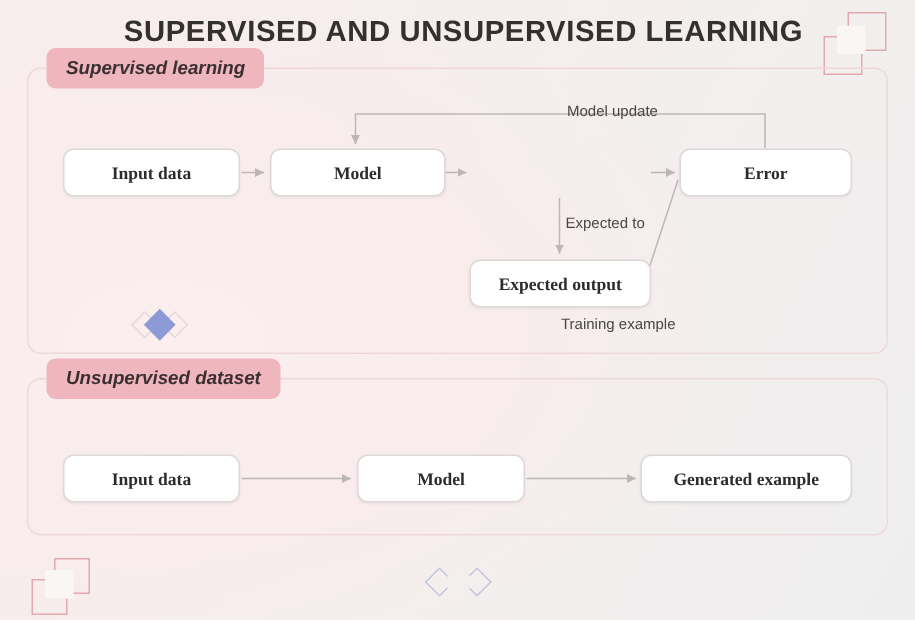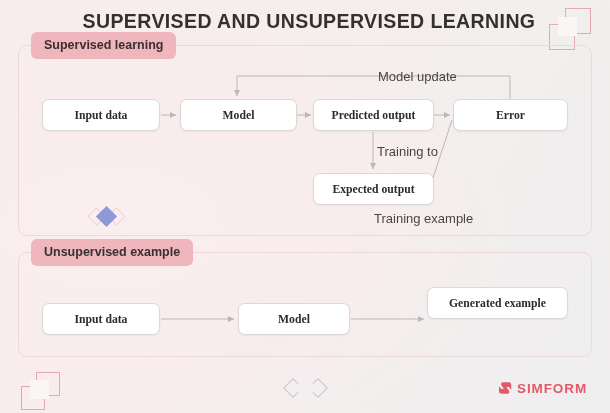--- a/index.html
+++ b/index.html
@@ -80,20 +80,21 @@
     position: absolute;
     top: -14px;
     left: 12px;
     background: #f0b6bd;
     color: #3a2f30;
     font-size: 12.5px;
     font-weight: bold;
     padding: 6px 13px 7px 13px;
     border-radius: 6px;
     white-space: nowrap;
+    font-style: italic;
   }
 
   
   .node {
     position: absolute;
     background: #ffffff;
     border: 1px solid #dcd8d8;
     border-radius: 7px;
     box-shadow: 0 1px 2px rgba(90,70,70,0.07);
     display: flex;
@@ -102,21 +103,21 @@
     font-size: 11.7px;
     font-weight: bold;
     color: #2e2b2b;
     text-align: center;
     font-family: Liberation Serif, serif;
   }
 
   
   .edge-label {
     position: absolute;
-    font-size: 13px;
+    font-size: 10px;
     color: #4a4545;
     white-space: nowrap;
     padding-left: 40px;
   }
 
   #svg-edges {
     position: absolute;
     left: 0; top: 0;
     width: 610px; height: 413px;
   }
@@ -149,21 +150,21 @@
     <div class="sq-white" style="left:558px; top:17px; width:19px; height:19px;"></div>
   </div>
 
   <div id="title">SUPERVISED AND UNSUPERVISED LEARNING</div>
 
   <div class="panel" id="panel-supervised">
     <div class="panel-badge">Supervised learning</div>
   </div>
 
   <div class="panel" id="panel-unsupervised">
-    <div class="panel-badge">Unsupervised example</div>
+    <div class="panel-badge">Unsupervised dataset</div>
   </div>
 
   <svg id="svg-edges" viewBox="0 0 610 413">
     <defs>
       <marker id="arrow" markerWidth="7" markerHeight="7" refX="6" refY="3" orient="auto">
         <path d="M0,0 L6,3 L0,6 z" fill="#bdb6b6"></path>
       </marker>
     </defs>
     <g stroke="#bdb6b6" stroke-width="1" fill="none">
 
@@ -177,50 +178,43 @@
 
       <path d="M433,178 L452,120"></path>
 
       <line x1="161" y1="319" x2="234" y2="319" marker-end="url(#arrow)"></line>
       <line x1="351" y1="319" x2="424" y2="319" marker-end="url(#arrow)"></line>
     </g>
   </svg>
 
   <div class="node" style="left:42px;  top:99px; width:118px; height:32px;">Input data</div>
   <div class="node" style="left:180px; top:99px; width:117px; height:32px;">Model</div>
-  <div class="node" style="left:313px; top:99px; width:121px; height:32px;">Predicted output</div>
   <div class="node" style="left:453px; top:99px; width:115px; height:32px;">Error</div>
   <div class="node" style="left:313px; top:173px; width:121px; height:32px;">Expected output</div>
 
   <div class="edge-label" style="left:338px; top:69px;">Model update</div>
-  <div class="edge-label" style="left:337px; top:144px;">Training to</div>
+  <div class="edge-label" style="left:337px; top:144px;">Expected to</div>
   <div class="edge-label" style="left:334px; top:211px;">Training example</div>
 
   <div class="node" style="left:42px;  top:303px; width:118px; height:32px;">Input data</div>
   <div class="node" style="left:238px; top:303px; width:112px; height:32px;">Model</div>
-  <div class="node" style="left:427px; top:287px; width:141px; height:32px;">Generated example</div>
+  <div class="node" style="left:427px; top:303px; width:141px; height:32px;">Generated example</div>
 
   <div class="deco">
     <div class="dia-outline" style="left:90px;  top:210px; width:13px; height:13px; border-color:#ead5da;"></div>
     <div class="dia-outline" style="left:110px; top:210px; width:13px; height:13px; border-color:#ead5da;"></div>
     <div class="dia-fill-blue" style="left:99px;  top:209px; width:15px; height:15px;"></div>
   </div>
 
   <div class="deco">
     <div class="sq-outline" style="left:36px; top:372px; width:24px; height:24px;"></div>
     <div class="sq-outline" style="left:21px; top:386px; width:24px; height:24px;"></div>
     <div class="sq-white" style="left:30px; top:380px; width:19px; height:19px;"></div>
   </div>
 
   <div class="deco">
     <div class="dia-outline" style="left:286px; top:381px; width:14px; height:14px;"></div>
     <div class="dia-outline" style="left:311px; top:381px; width:14px; height:14px;"></div>
     <div class="dia-white" style="left:298px; top:380px; width:16px; height:16px;"></div>
   </div>
 
-  <div id="logo">
-    <svg id="logo-mark" viewBox="0 0 24 24">
-      <path d="M17.5 3.2 L9.5 3.2 C6.6 3.2 5.2 5.4 6.4 7.6 L10.2 13.4 L6.4 13.4 L3.0 9.2 L3.0 16.6 C3.0 19.2 4.4 20.8 7.2 20.8 L14.8 20.8 C17.8 20.8 19.2 18.6 18.0 16.4 L14.2 10.6 L18.0 10.6 L21.4 14.8 L21.4 7.4 C21.4 4.8 20.1 3.2 17.5 3.2 Z" fill="#e2596a"></path>
-    </svg>
-    <span id="logo-text">SIMFORM</span>
-  </div>
 
 </div>
 
 </body></html>

